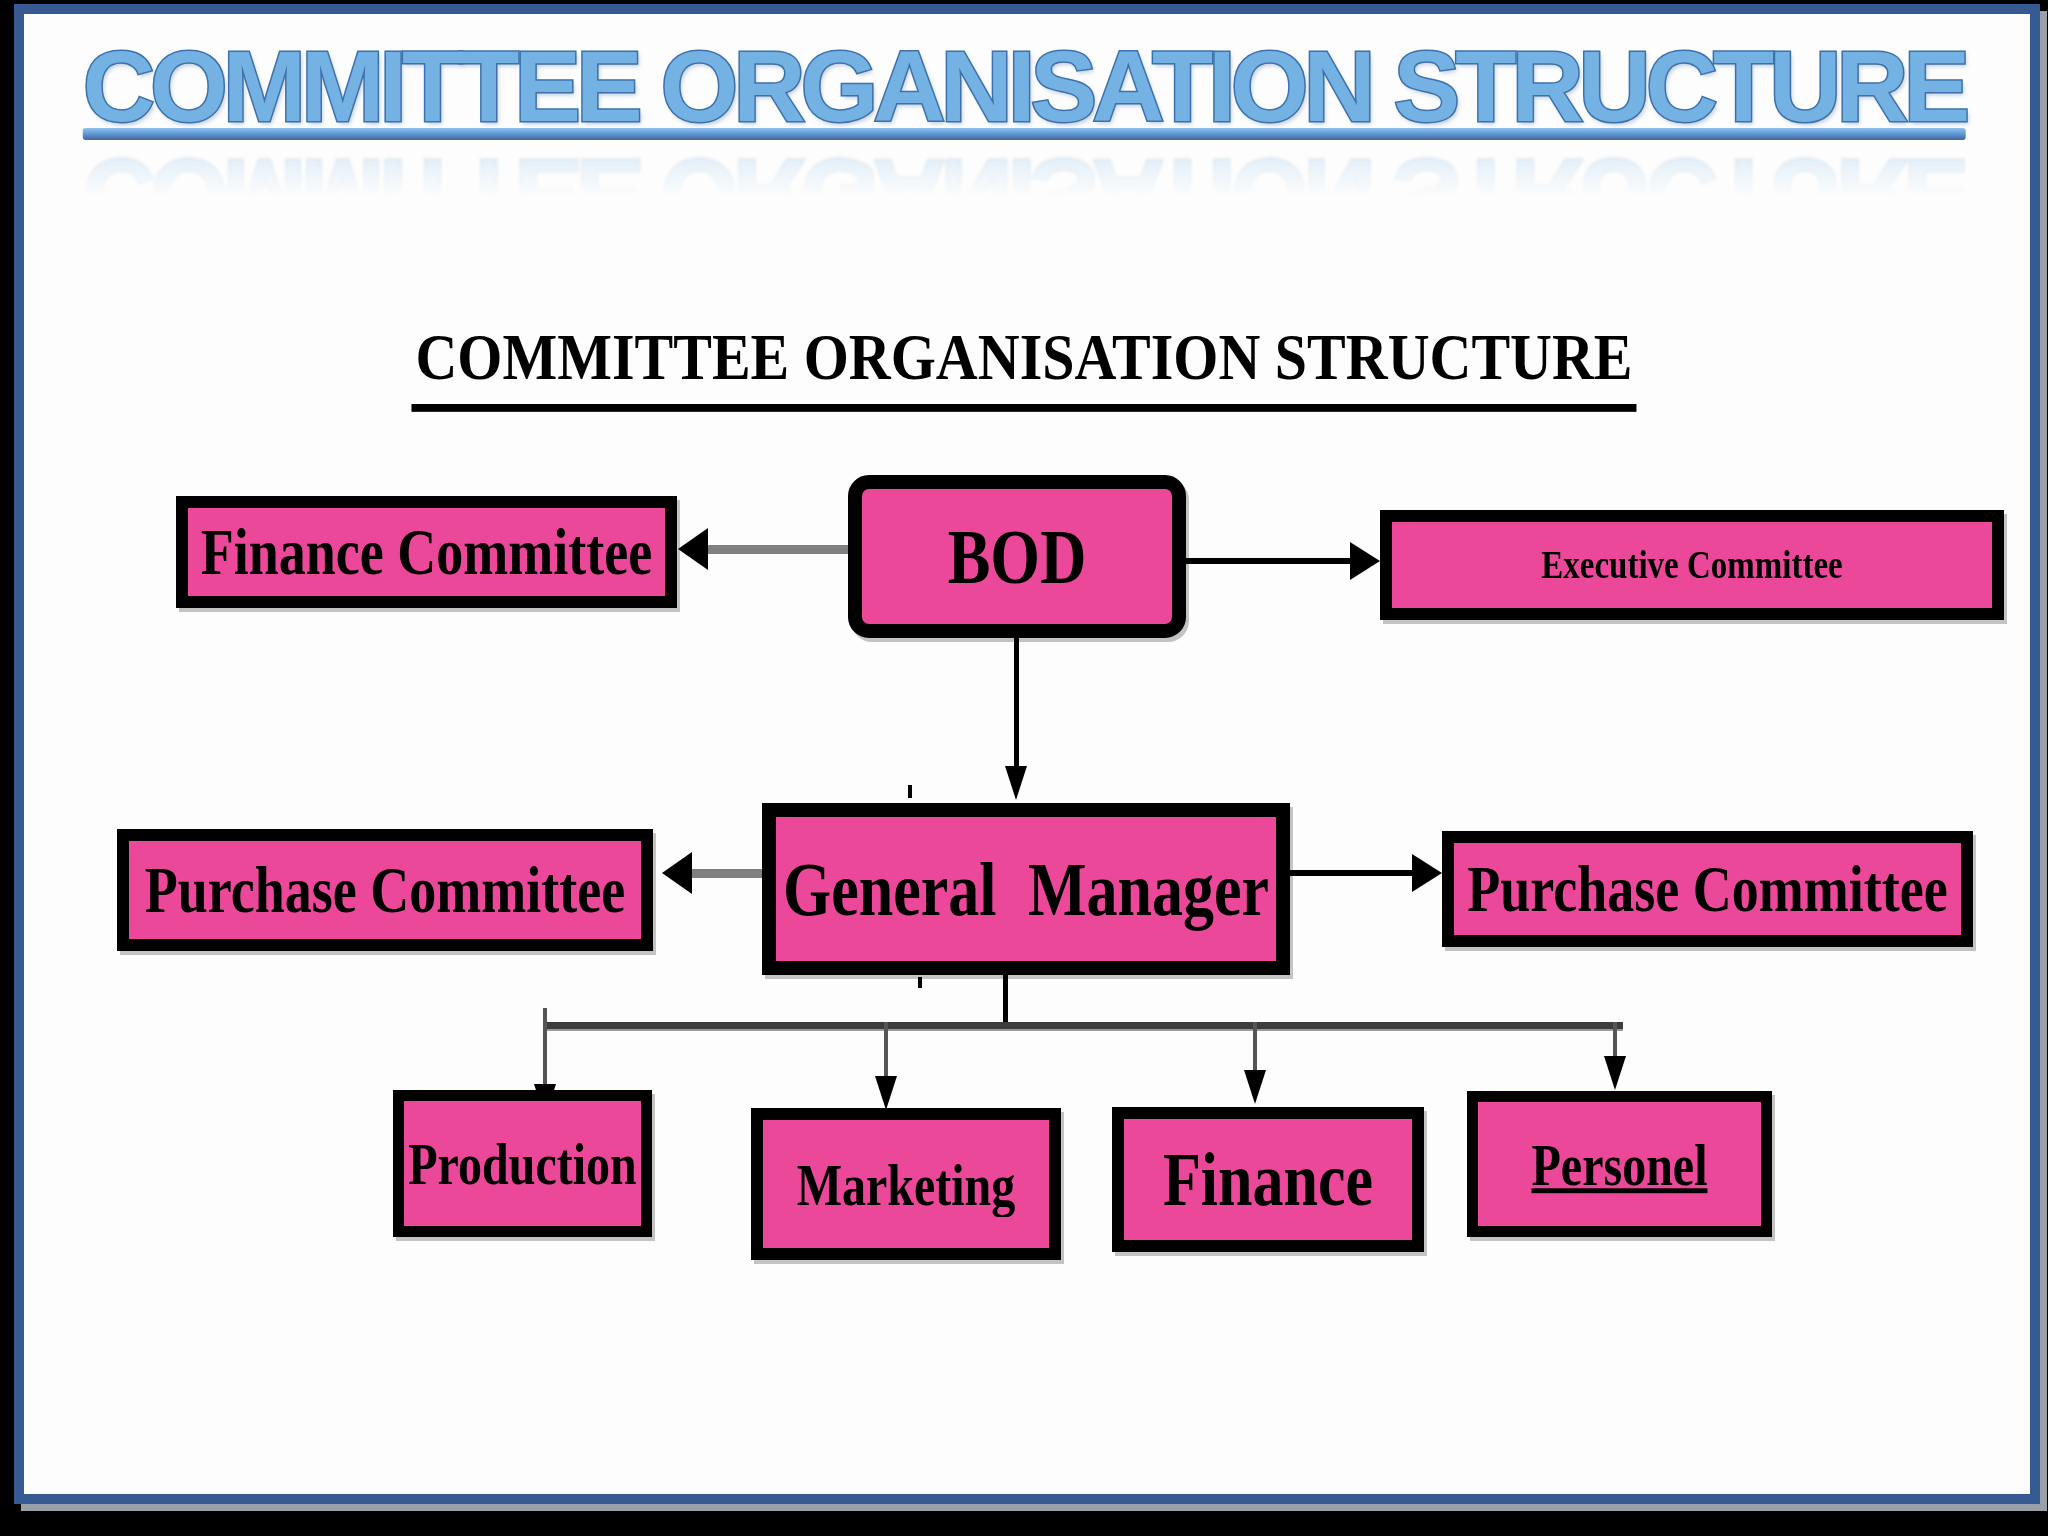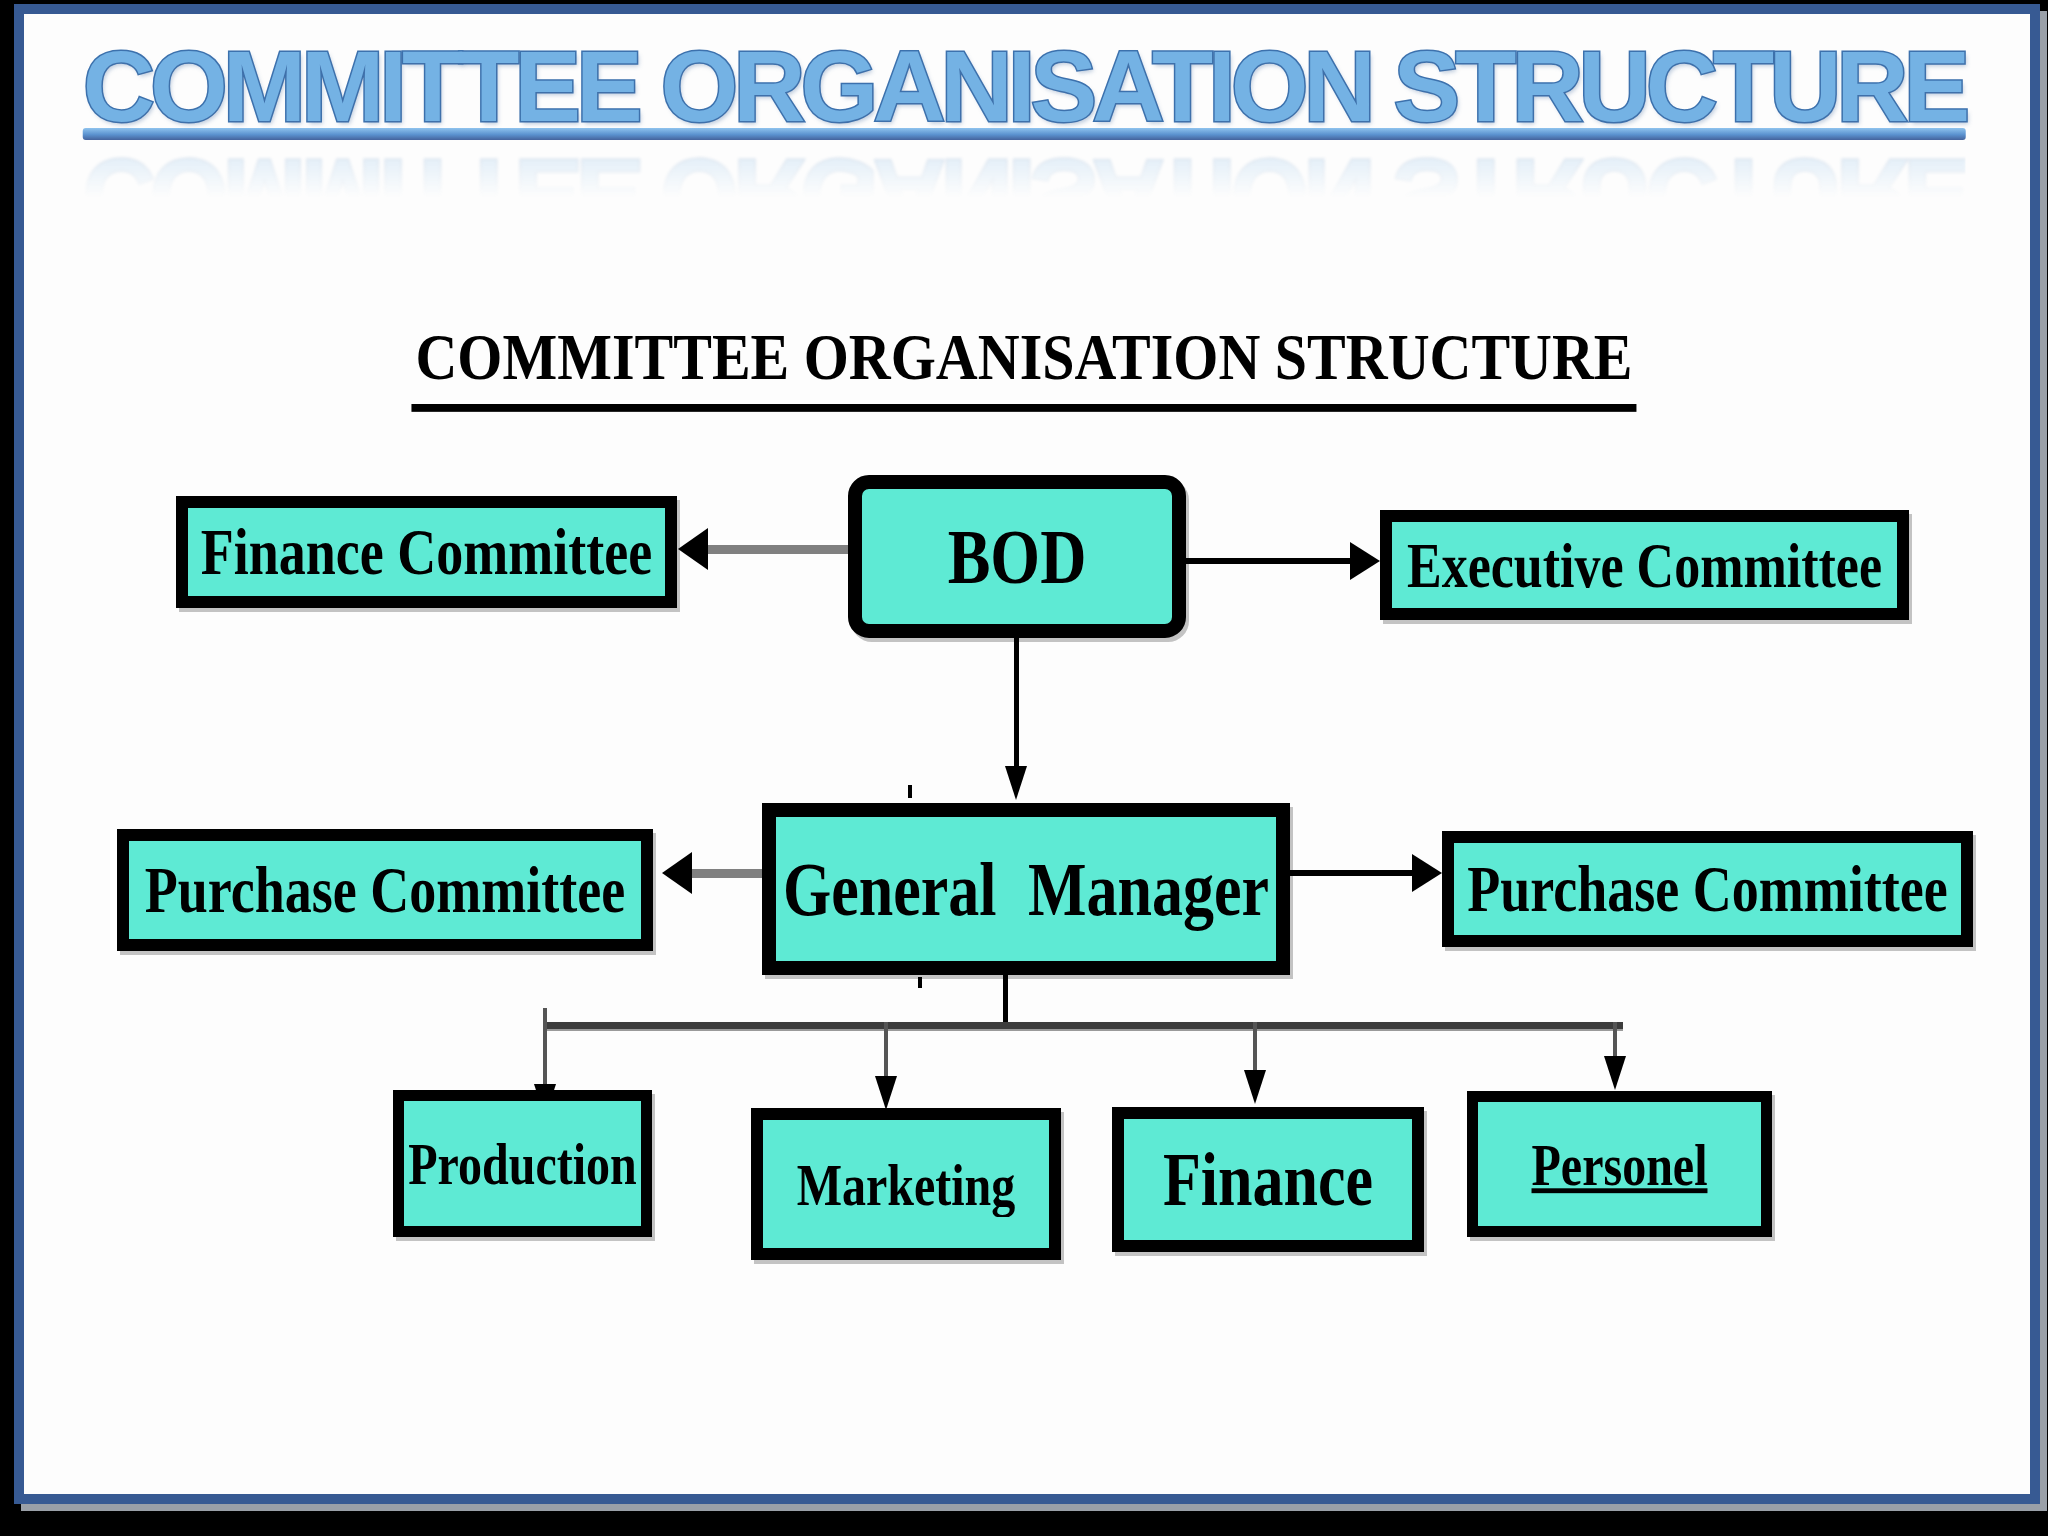--- a/index.html
+++ b/index.html
@@ -33,28 +33,28 @@
   .wa-reflect { transform:scaleY(-1); text-shadow:none; }
   
   .heading {
     position:absolute; top:320px; left:50%;
     transform:translateX(-50%) scaleY(1.12); transform-origin:center top;
     font-weight:bold; font-size:58px; color:#000; white-space:nowrap;
     border-bottom:7px solid #000; padding:0 4px 8px 4px;
   }
   
   .node {
-    position:absolute; background:#5eead4; border:12px solid #000; box-sizing:border-box;
+    position:absolute; background:#ec4899; border:12px solid #000; box-sizing:border-box;
     display:flex; align-items:center; justify-content:center;
     font-weight:bold; color:#000; box-shadow:3px 4px 0 rgba(125,125,125,.45);
   }
   .node > span { display:inline-block; transform:scaleY(1.22); white-space:nowrap; }
   #n-finance-com { left:176px; top:496px;  width:501px; height:112px; font-size:54px; }
   #n-bod        { left:848px; top:475px;  width:338px; height:163px; font-size:64px; border-width:14px;border-radius:21px; }
-  #n-exec       { left:1380px; top:510px; width:529px; height:110px; font-size:52px; }
+  #n-exec       { left:1380px; top:510px; width:624px; height:110px; font-size:33px; }
   #n-purch-l    { left:117px; top:829px;  width:536px; height:122px; font-size:54px; }
   #n-gm         { left:762px; top:803px;  width:528px; height:172px; font-size:62px; border-width:14px; word-spacing:16px; }
   #n-purch-r    { left:1442px; top:831px; width:531px; height:116px; font-size:54px; }
   #n-prod       { left:393px; top:1090px; width:259px; height:147px; font-size:48px; border-width:11px; }
   #n-mark       { left:727px; top:1108px; width:310px; height:152px; font-size:48px;margin-left:24px; }
   #n-fin        { left:1112px; top:1107px; width:312px; height:145px; font-size:62px; }
   #n-pers       { left:1467px; top:1091px; width:305px; height:146px; font-size:48px; border-width:11px;text-decoration:underline; }
   
   .line { position:absolute; background:#808080; }
   .line.black { background:#000; }

